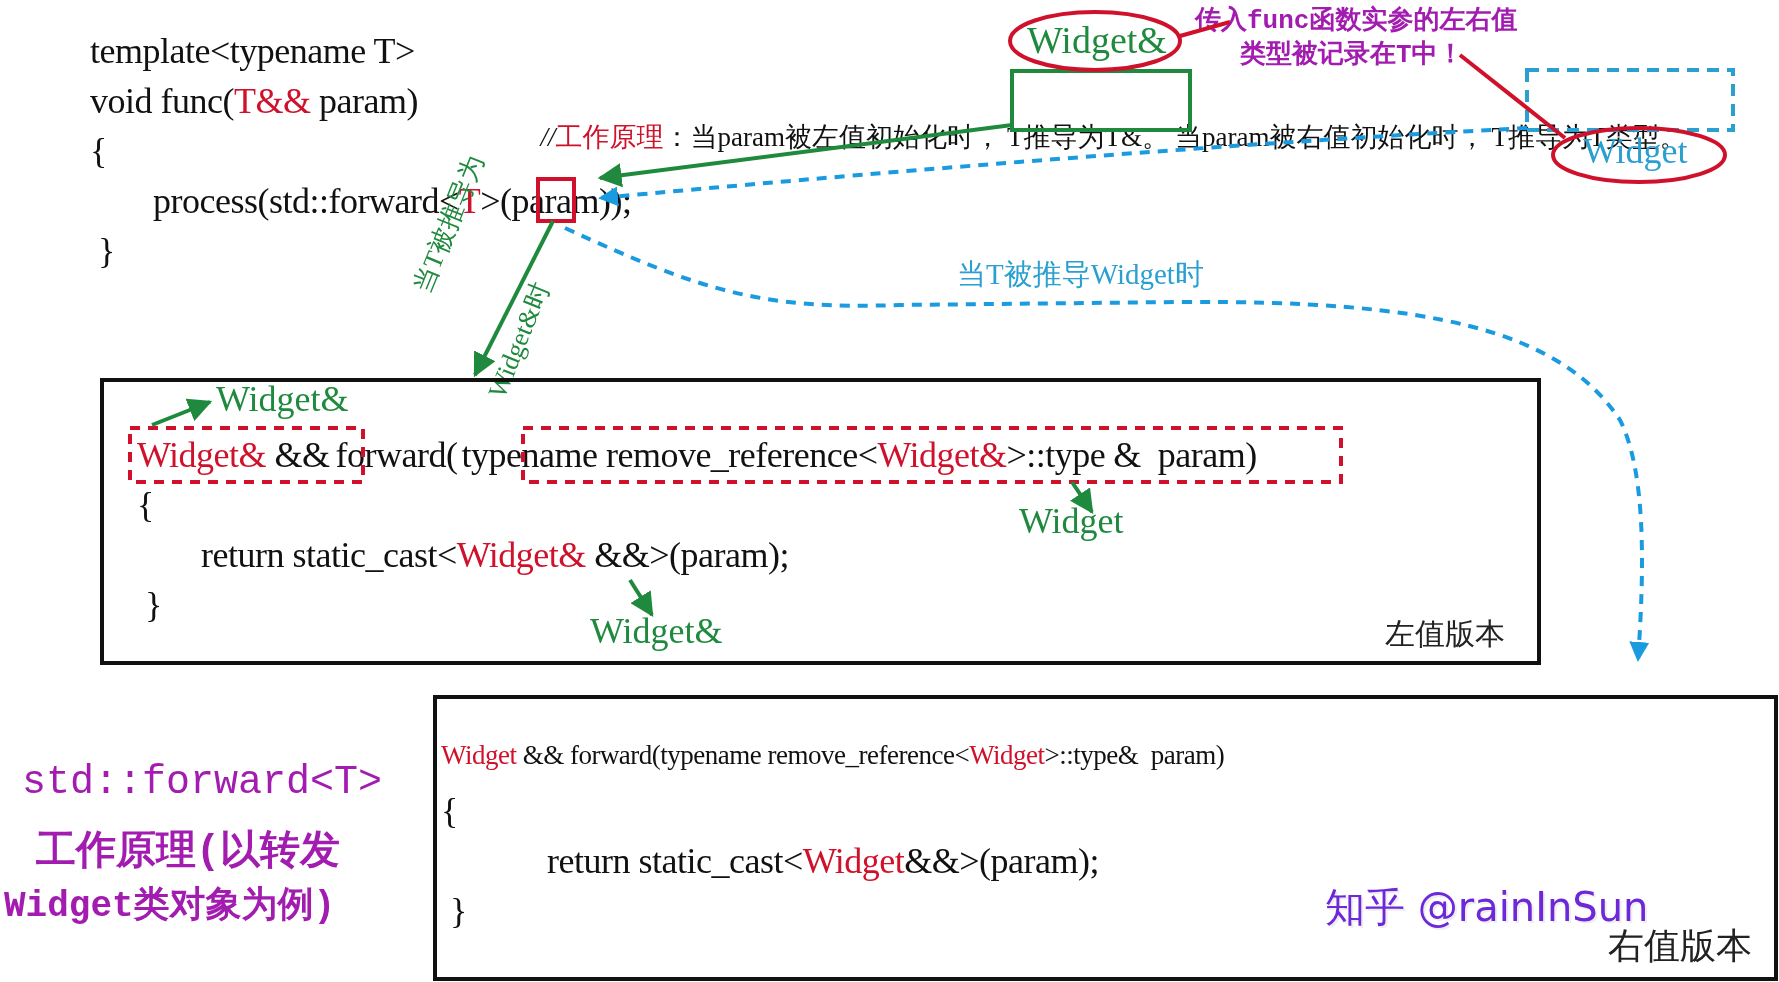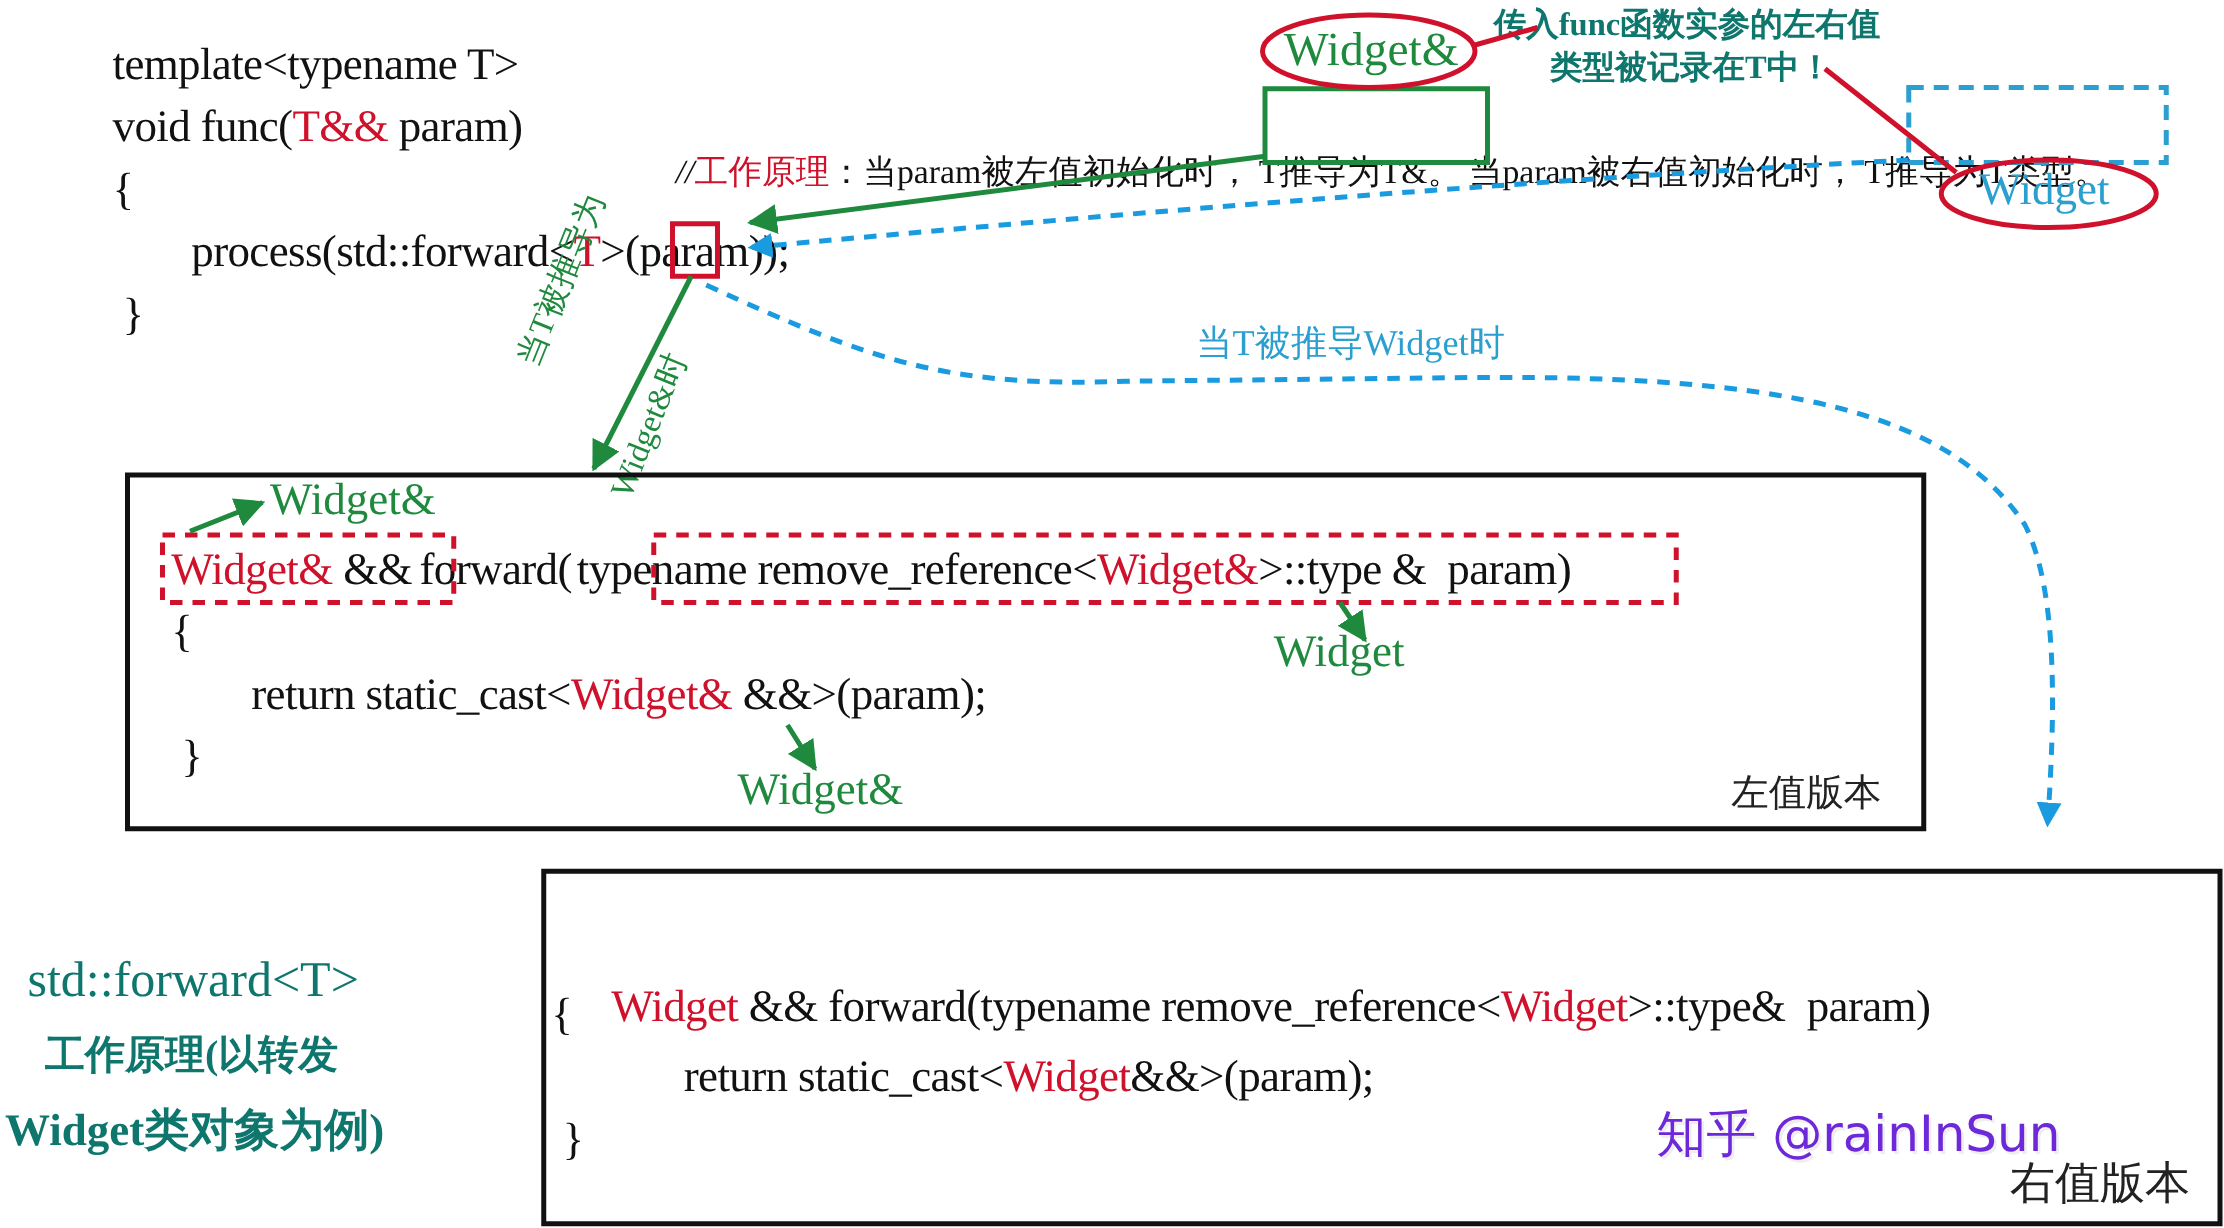--- a/index.html
+++ b/index.html
@@ -2,21 +2,21 @@
 <html><head>
 <meta charset="utf-8">
 <style>
   html, body { margin:0; padding:0; background:#ffffff; }
   body { width:1779px; height:982px; position:relative; overflow:hidden; }
   .code { position:absolute; font-family:Liberation Serif, serif; color:#111; white-space:pre; letter-spacing:-0.5px; }
   .red { color:#d0112b; }
   .serif { position:absolute; font-family:"Liberation Serif", "DejaVu Serif", serif; white-space:pre; }
   .green { color:#1f8a3e; }
   .blue { color:#2a9fd0; }
-  .hand { position:absolute; font-family:Liberation Serif, serif; color:#0f766e; font-weight:bold; white-space:pre; }
+  .hand { position:absolute; font-family:Liberation Mono, monospace; color:#a21caf; font-weight:bold; white-space:pre; }
   .box { position:absolute; border:4px solid #111; box-sizing:border-box; }
   .label { position:absolute; font-family:"DejaVu Serif", serif; color:#222; white-space:pre; }
   svg.overlay { position:absolute; left:0; top:0; pointer-events:none; }
   .watermark { position:absolute; font-family:"DejaVu Sans", sans-serif; color:#6d28d9; font-size:40px; white-space:pre; text-shadow:2px 2px 0 #eee; }
 </style>
 </head>
 <body>
 
 <div class="code" style="left:90px;top:30px;font-size:36px;">template&lt;typename T&gt;</div>
 <div class="code" style="left:90px;top:80px;font-size:36px;"><span>void func(</span><span class="red">T&amp;&amp;</span><span> param)</span></div>
@@ -42,29 +42,29 @@
 <div class="serif green" style="left:216px;top:378px;font-size:36px;">Widget&amp;</div>
 <div class="code" style="left:137px;top:434px;font-size:36px;"><span class="red">Widget&amp;</span><span> &amp;&amp;</span><span style="padding-left:6px;">forward(</span><span style="padding-left:4px;">typename remove_reference&lt;</span><span class="red">Widget&amp;</span><span>&gt;::type</span><span style="padding-left:8px;">&amp;  param)</span></div>
 <div class="code" style="left:137px;top:484px;font-size:36px;">{</div>
 <div class="code" style="left:201px;top:534px;font-size:36px;"><span>return static_cast&lt;</span><span class="red">Widget&amp;</span><span> &amp;&amp;&gt;(param);</span></div>
 <div class="code" style="left:145px;top:584px;font-size:36px;">}</div>
 <div class="serif green" style="left:1019px;top:500px;font-size:36px;">Widget</div>
 <div class="serif green" style="left:590px;top:610px;font-size:36px;">Widget&amp;</div>
 <div class="label" style="left:1385px;top:614px;font-size:30px;text-align:center;">左值版本</div>
 
 <div class="box" style="left:433px;top:695px;width:1345px;height:286px;"></div>
-<div class="code" style="left:441px;top:784px;font-size:36px;margin-left:48px;"><span class="red">Widget</span><span> &amp;&amp; forward(typename remove_reference&lt;</span><span class="red">Widget</span><span>&gt;::type&amp;  param)</span></div>
+<div class="code" style="left:441px;top:740px;font-size:27px;"><span class="red">Widget</span><span> &amp;&amp; forward(typename remove_reference&lt;</span><span class="red">Widget</span><span>&gt;::type&amp;  param)</span></div>
 <div class="code" style="left:441px;top:790px;font-size:36px;">{</div>
 <div class="code" style="left:505px;top:840px;font-size:36px;margin-left:42px;"><span>return static_cast&lt;</span><span class="red">Widget</span><span>&amp;&amp;&gt;(param);</span></div>
 <div class="code" style="left:450px;top:890px;font-size:36px;">}</div>
 <div class="watermark" style="left:1325px;top:880px;">知乎 @rainInSun</div>
 <div class="label" style="left:1608px;top:922px;font-size:36px;">右值版本</div>
 
 <div class="hand" style="left:22px;top:760px;font-size:40px;font-weight:normal;">std::forward&lt;T&gt;</div>
-<div class="hand" style="left:36px;top:822px;font-size:32px;">工作原理(以转发</div>
+<div class="hand" style="left:36px;top:822px;font-size:40px;">工作原理(以转发</div>
 <div class="hand" style="left:4px;top:880px;font-size:36px;">Widget类对象为例)</div>
 
 <svg class="overlay" width="1779" height="982" viewBox="0 0 1779 982">
   <defs>
     <marker id="ah-green" viewBox="0 0 10 10" refX="9" refY="5" markerWidth="6" markerHeight="6" orient="auto-start-reverse">
         <path d="M0,0 L10,5 L0,10 z" fill="#1f8a3e"></path>
       </marker>
     <marker id="ah-blue" viewBox="0 0 10 10" refX="9" refY="5" markerWidth="5" markerHeight="6" orient="auto-start-reverse">
         <path d="M0,0 L10,5 L0,10 z" fill="#1a9be0"></path>
       </marker>

